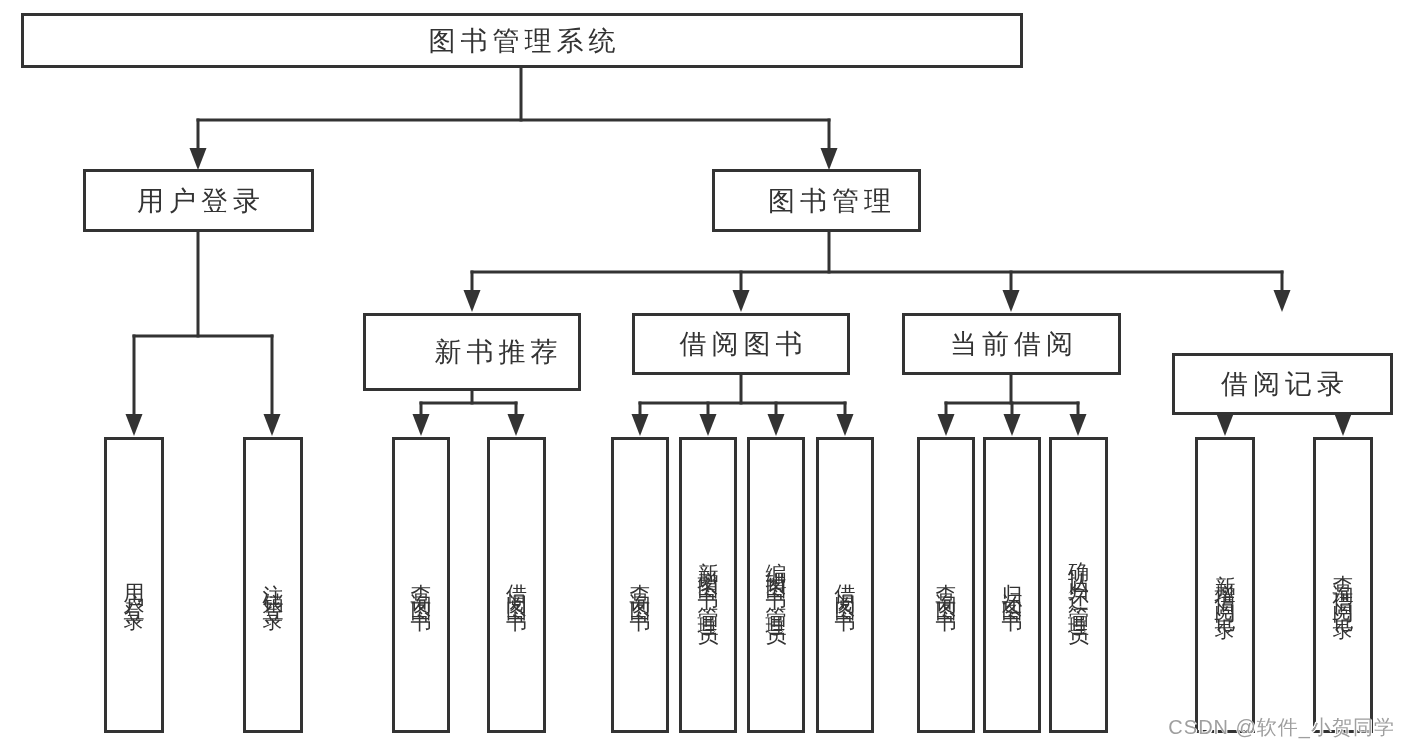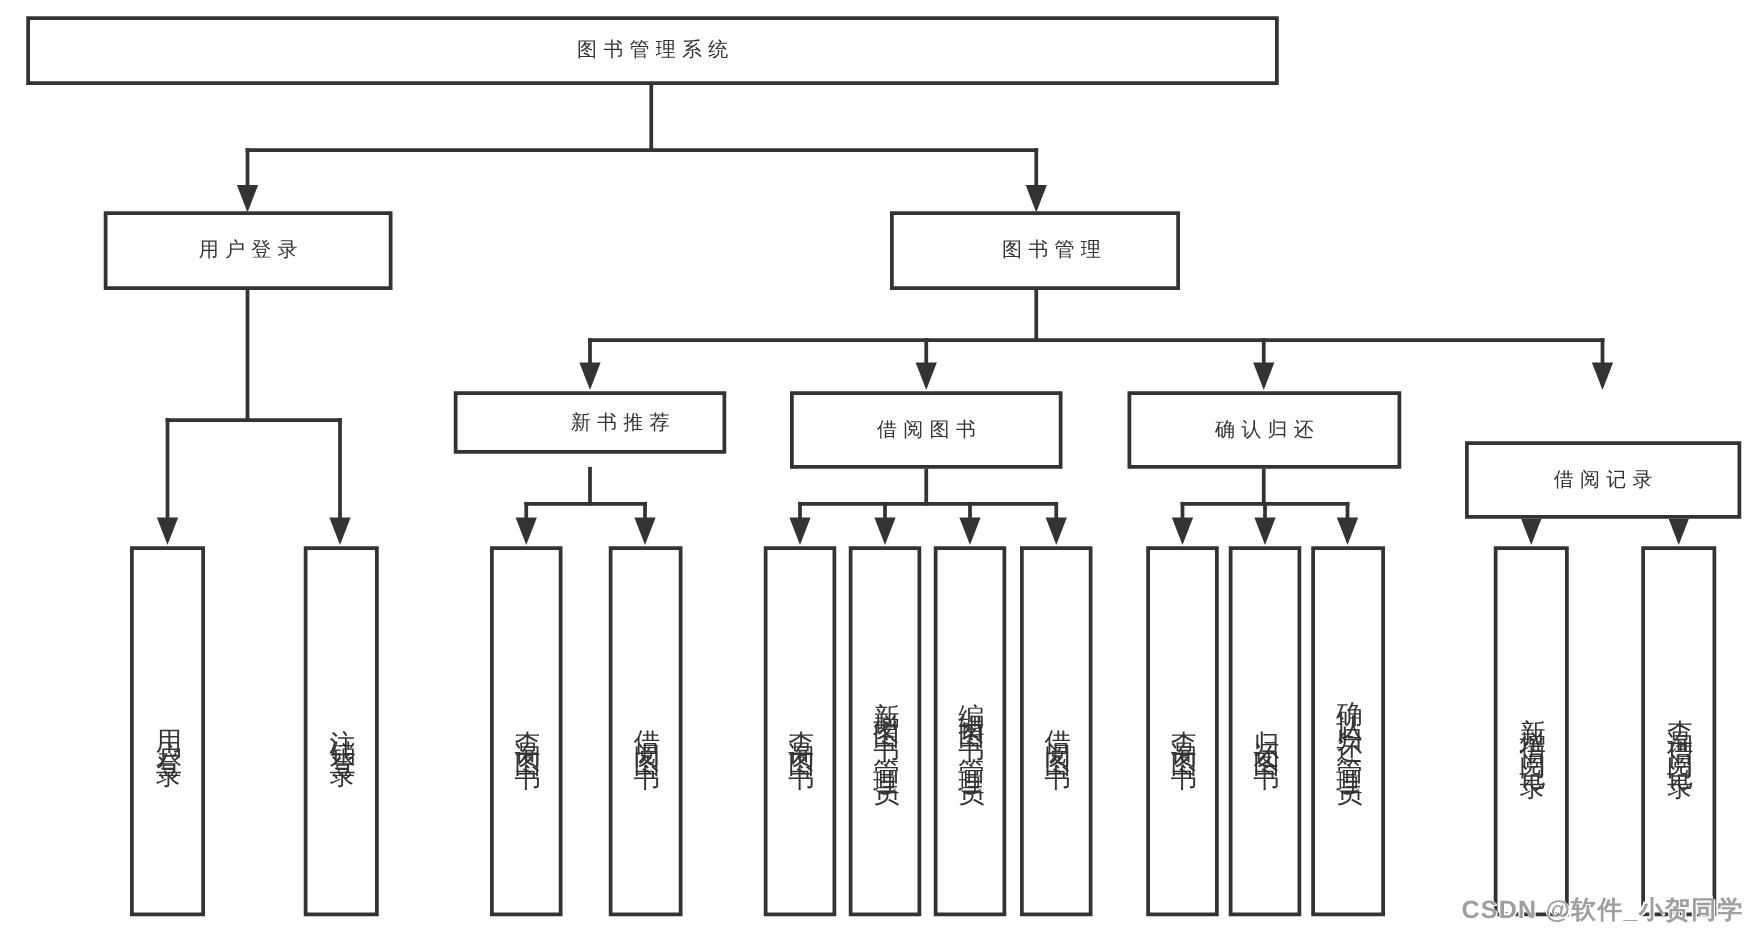--- a/index.html
+++ b/index.html
@@ -20,21 +20,21 @@
   .node {
     position: absolute;
     box-sizing: border-box;
     border: 3px solid #333333;
     background: #ffffff;
     display: flex;
     align-items: center;
     justify-content: center;
   }
   .node .lbl {
-    font-size: 16px;
+    font-size: 27px;
     letter-spacing: 5px;
     text-indent: 5px;
     white-space: nowrap;
   }
   .leaf .lbl {
     writing-mode: vertical-rl;
     text-orientation: mixed;
     font-size: 21px;
     letter-spacing: 9px;
     text-indent: 0;
@@ -42,21 +42,20 @@
   }
   .watermark {
     position: absolute;
     right: 10px;
     bottom: 6px;
     font-size: 20px;
     color: #9f9f9f;
     text-shadow: 1px 1px 0 #ffffff, -1px -1px 0 #ffffff;
     letter-spacing: 1px;
     white-space: nowrap;
-    font-weight: bold;
   }
 </style>
 </head>
 <body>
 
 <div class="stage">
 
   <svg class="connectors" viewBox="0 0 1405 747" xmlns="http://www.w3.org/2000/svg">
     <g stroke="#333333" stroke-width="3" fill="none" stroke-linecap="square">
 
@@ -123,32 +122,32 @@
     </g>
   </svg>
 
   <div class="node" style="left:21px; top:13px; width:1002px; height:55px;">
     <span class="lbl">图书管理系统</span>
   </div>
 
   <div class="node" style="left:83px; top:169px; width:231px; height:63px;">
     <span class="lbl">用户登录</span>
   </div>
-  <div class="node" style="left:712px; top:169px; width:232px; height:63px;padding-left:26px;">
+  <div class="node" style="left:712px; top:169px; width:209px; height:63px;padding-left:26px;">
     <span class="lbl">图书管理</span>
   </div>
 
-  <div class="node" style="left:363px; top:313px; width:218px; height:50px;padding-left:48px;">
+  <div class="node" style="left:363px; top:313px; width:218px; height:78px;padding-left:48px;">
     <span class="lbl">新书推荐</span>
   </div>
   <div class="node" style="left:632px; top:313px; width:218px; height:62px;">
     <span class="lbl">借阅图书</span>
   </div>
   <div class="node" style="left:902px; top:313px; width:219px; height:62px;">
-    <span class="lbl">确认归还</span>
+    <span class="lbl">当前借阅</span>
   </div>
   <div class="node" style="left:1172px; top:313px; width:221px; height:62px;margin-top:40px;">
     <span class="lbl">借阅记录</span>
   </div>
 
   <div class="node leaf" style="left:104px; top:437px; width:60px; height:296px;">
     <span class="lbl">用户登录</span>
   </div>
   <div class="node leaf" style="left:243px; top:437px; width:60px; height:296px;">
     <span class="lbl">注销登录</span>

